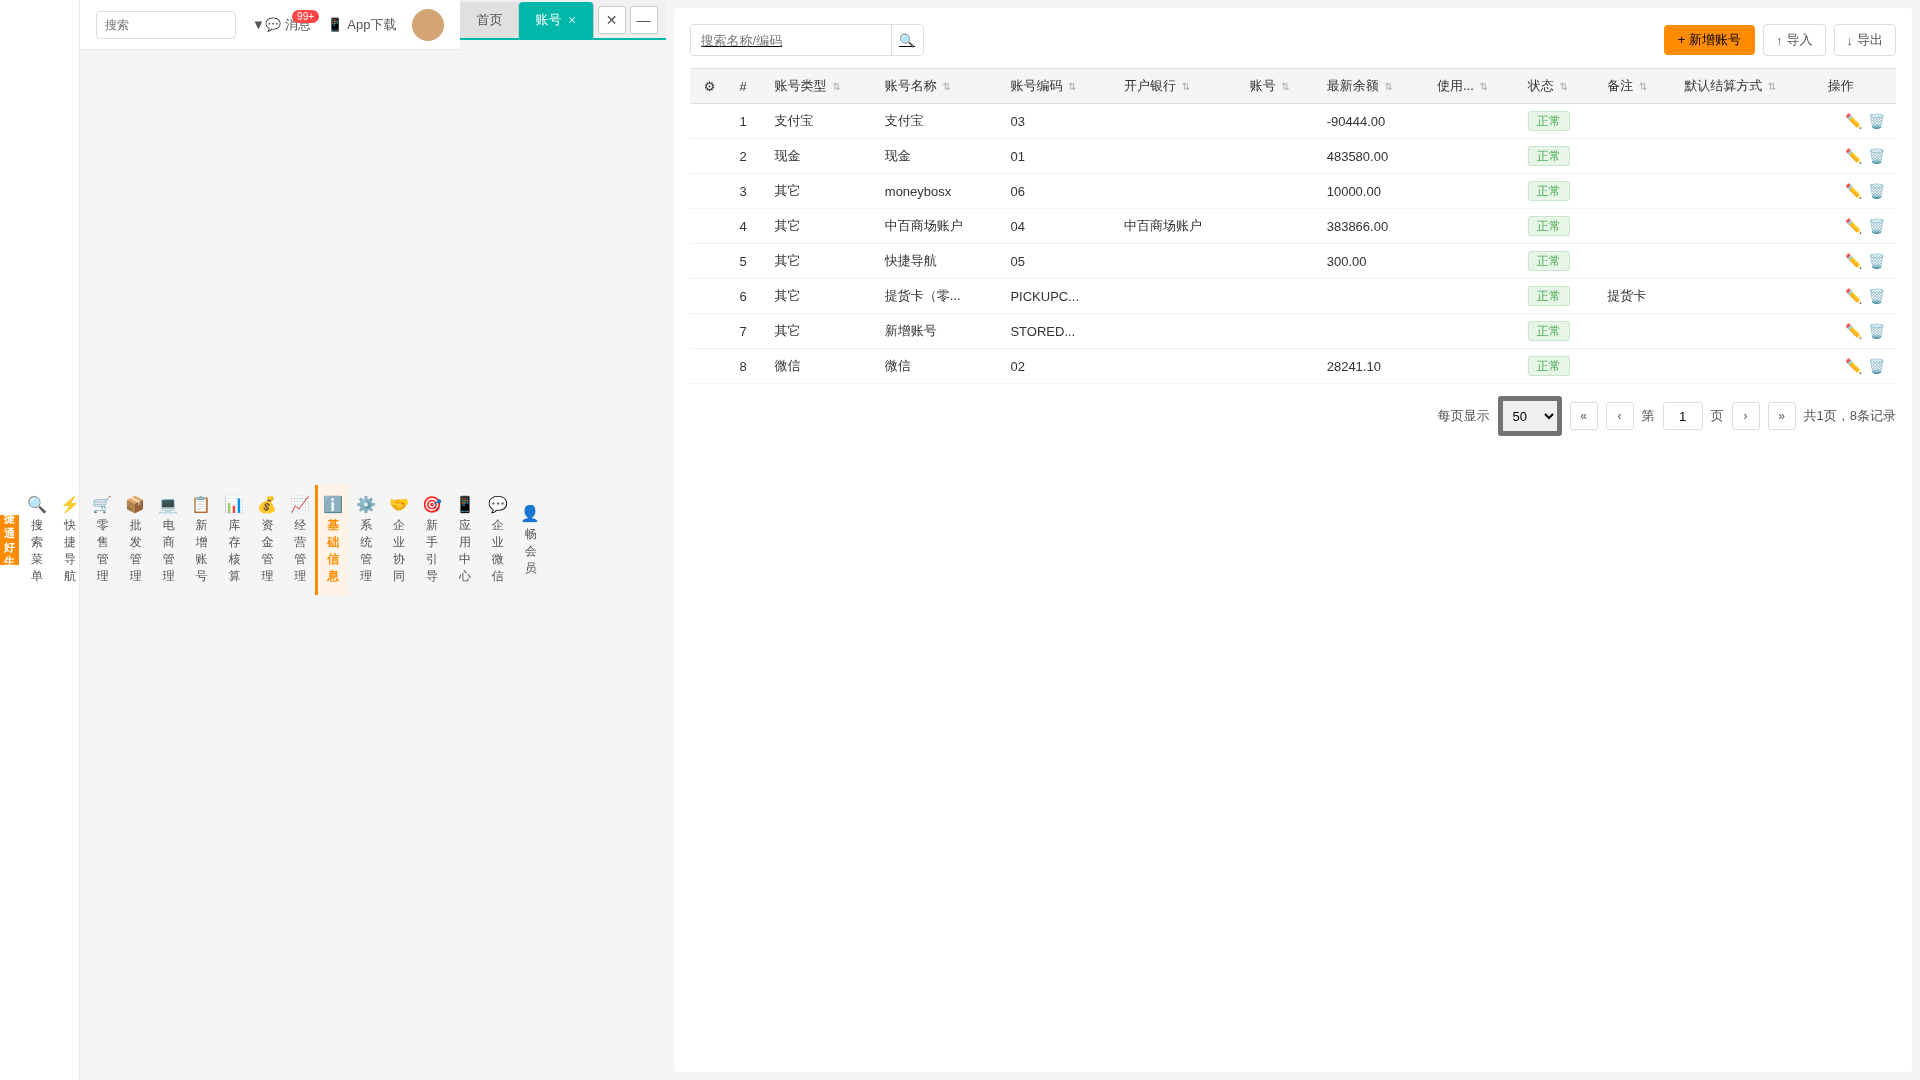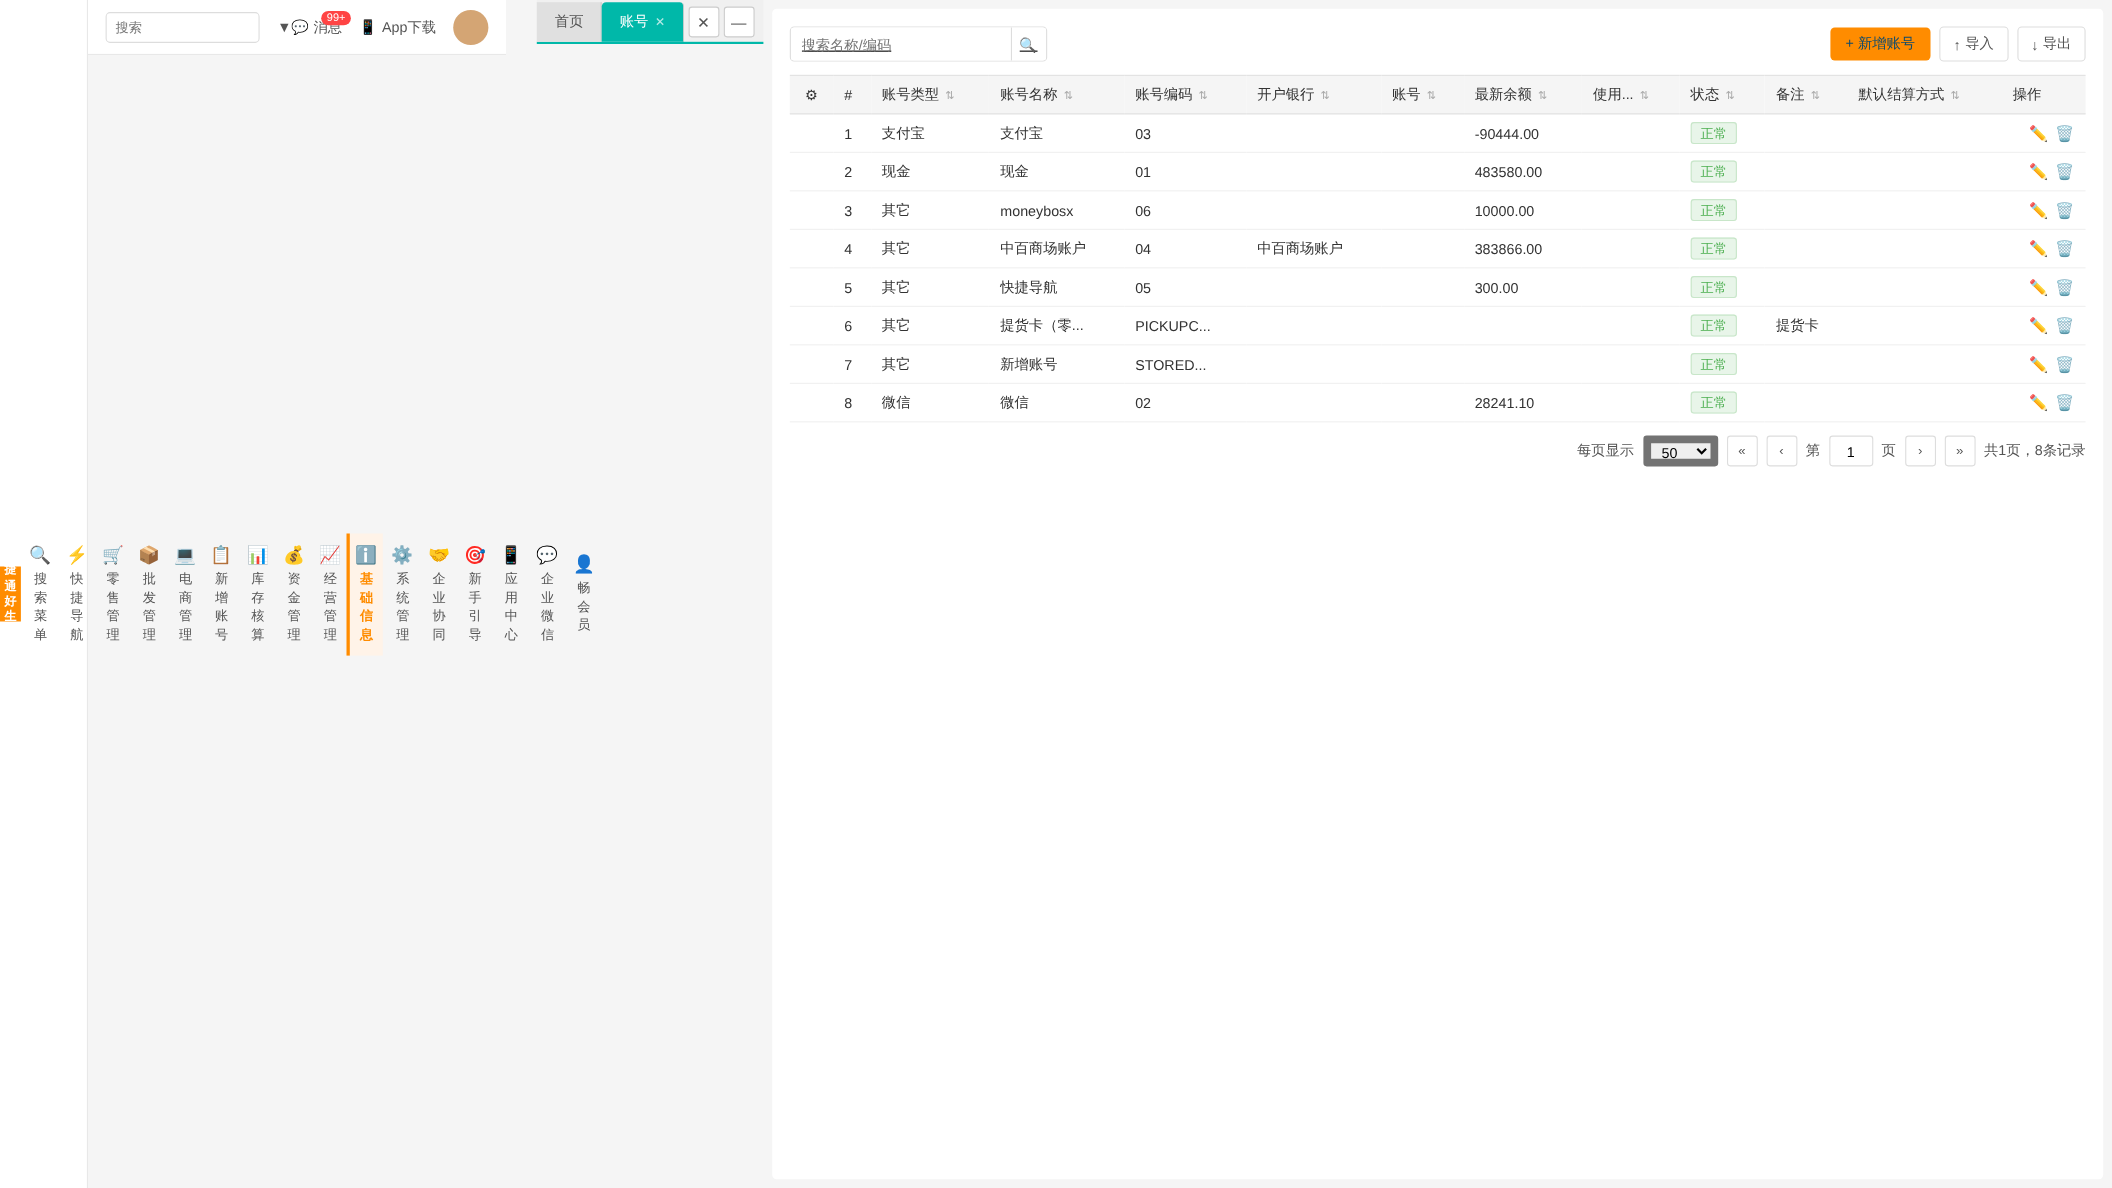--- a/index.html
+++ b/index.html
@@ -117,21 +117,20 @@
     }
 
     
     .tab-bar {
       height: 40px;
       background: #f0f0f0;
       display: flex;
       align-items: flex-end;
       padding: 0 0;
       border-bottom: 2px solid #00b8a9;
-      margin-left: 28px;
     }
     .tab {
       height: 36px;
       padding: 0 16px;
       display: flex;
       align-items: center;
       gap: 6px;
       cursor: pointer;
       font-size: 13px;
       color: #555;
@@ -208,21 +207,21 @@
       display: flex;
       align-items: center;
       justify-content: center;
       cursor: pointer;
       color: #aaa;
       border-left: 1px solid #ddd;
     }
     .toolbar-right { display: flex; align-items: center; gap: 8px; }
     .btn-primary {
       background: #ff8c00;
-      color: #0c4a6e;
+      color: #000000;
       border: none;
       border-radius: 4px;
       padding: 6px 14px;
       cursor: pointer;
       font-size: 13px;
       display: flex;
       align-items: flex-end;
       gap: 4px;
     }
     .btn-outline {
@@ -279,25 +278,25 @@
     .pagination {
       display: flex;
       align-items: center;
       justify-content: flex-end;
       padding: 12px 0 0 0;
       gap: 8px;
       font-size: 13px;
       color: #555;
     }
     .page-size-select {
-      border: 7px solid #737373;
+      border: 5px solid #737373;
       border-radius: 3px;
       padding: 0 6px;
       font-size: 13px;
-      height: 28px;
+      height: 40px;
     }
     .page-btn {
       width: 28px;
       height: 28px;
       border: 1px solid #ddd;
       background: #fff;
       border-radius: 3px;
       cursor: pointer;
       display: flex;
       align-items: center;

